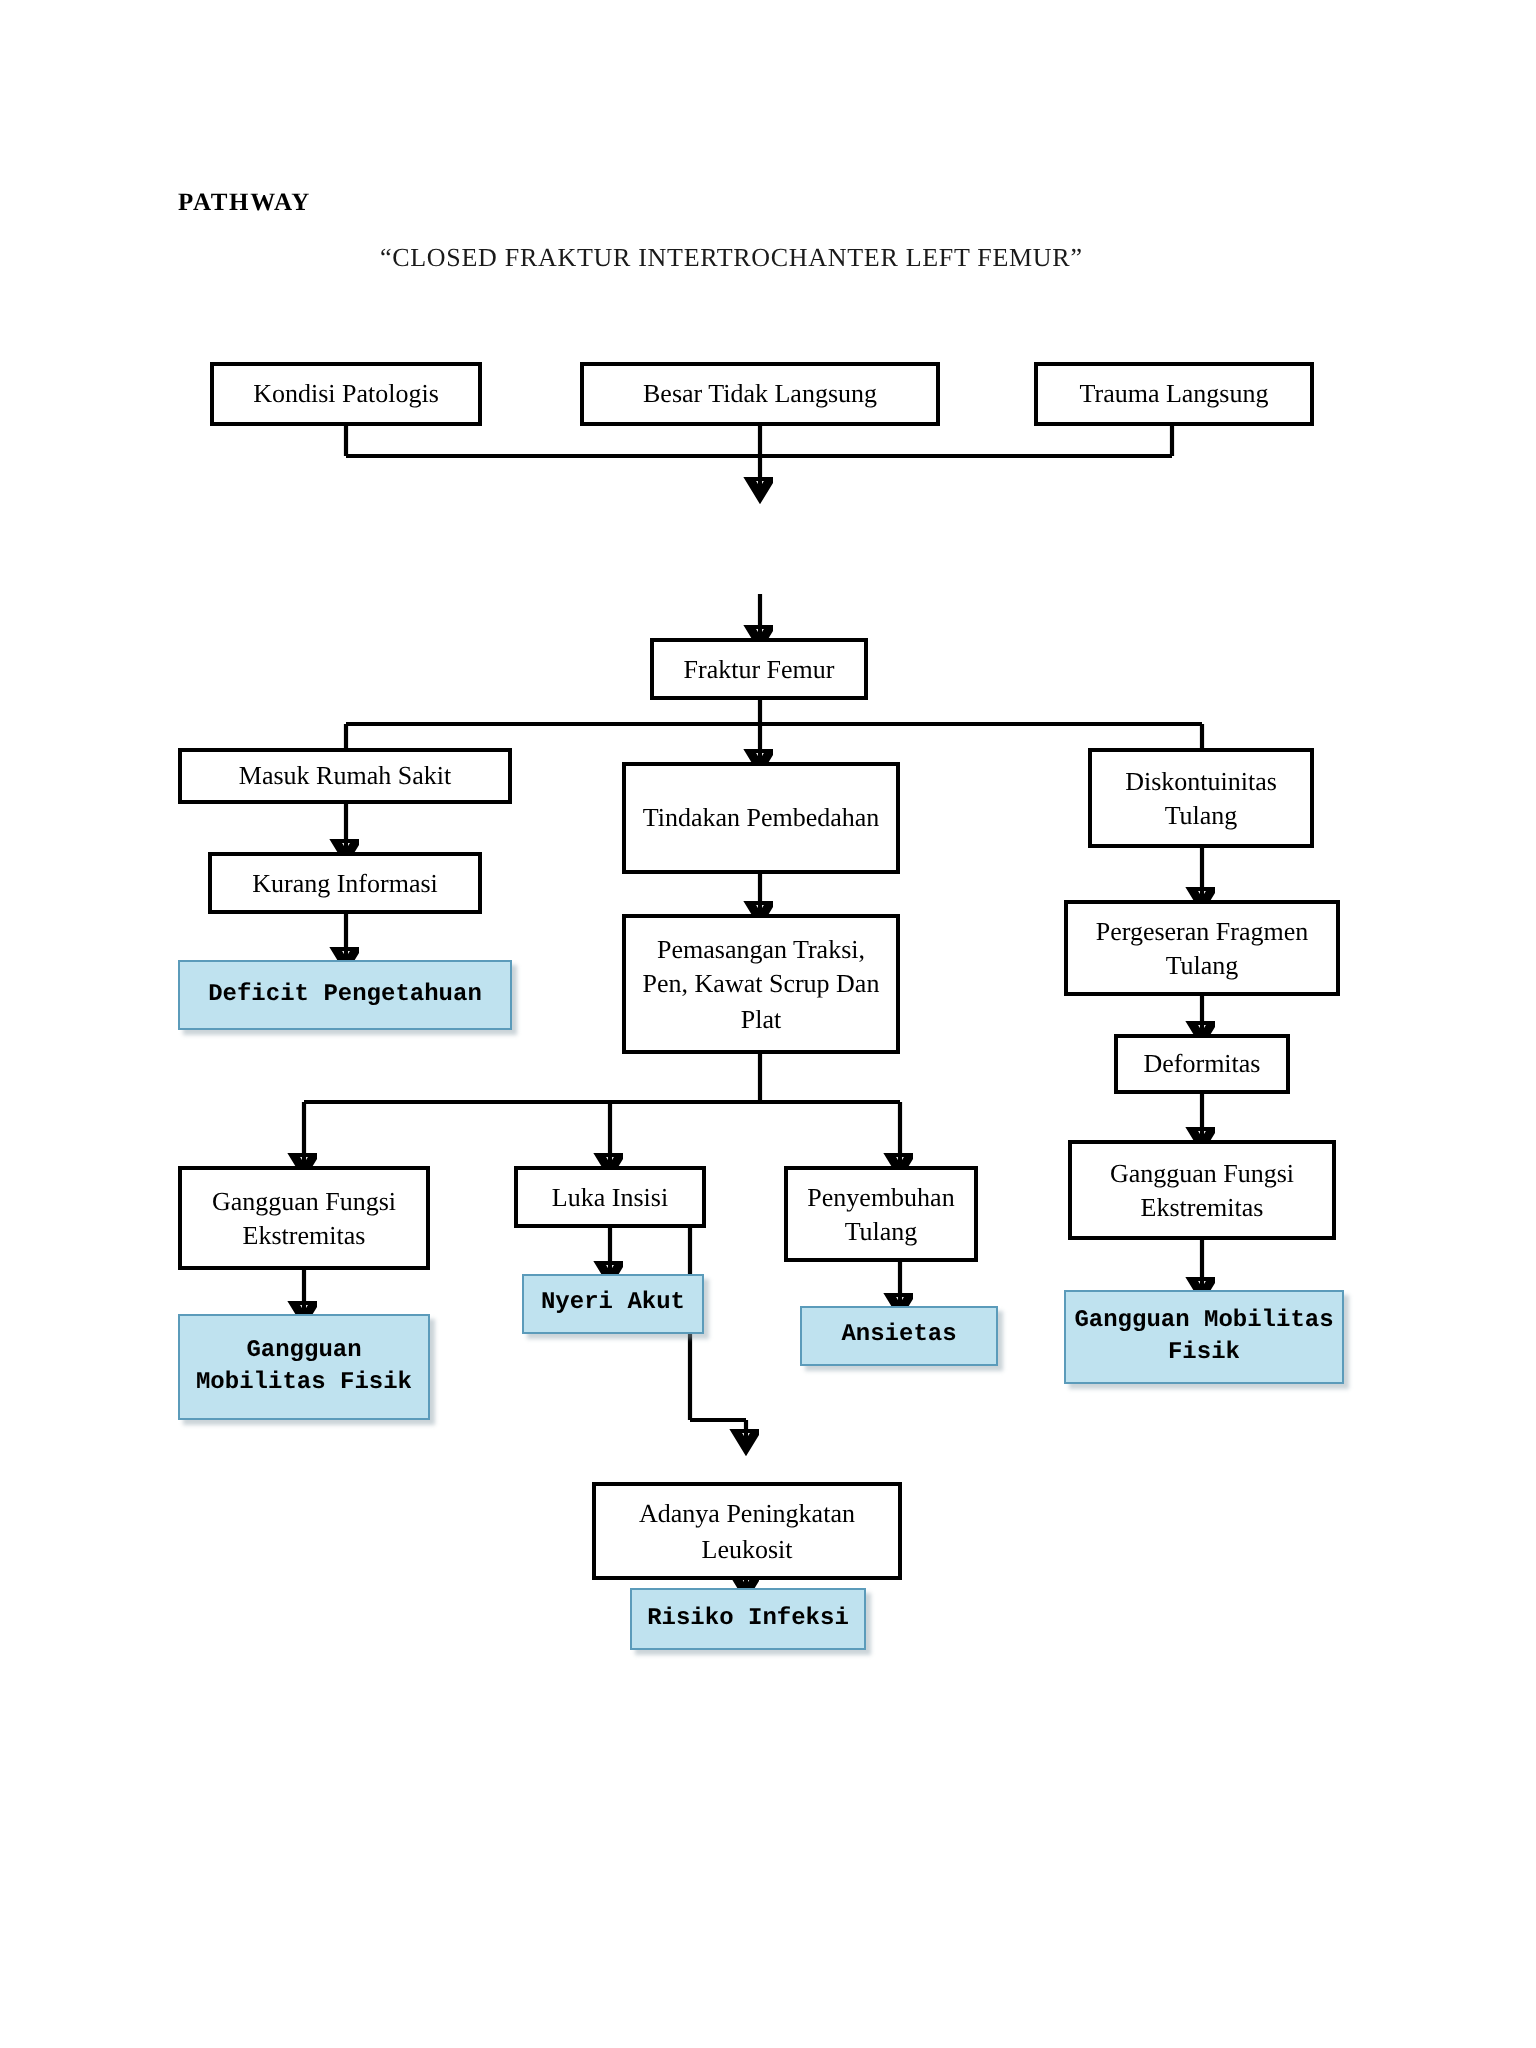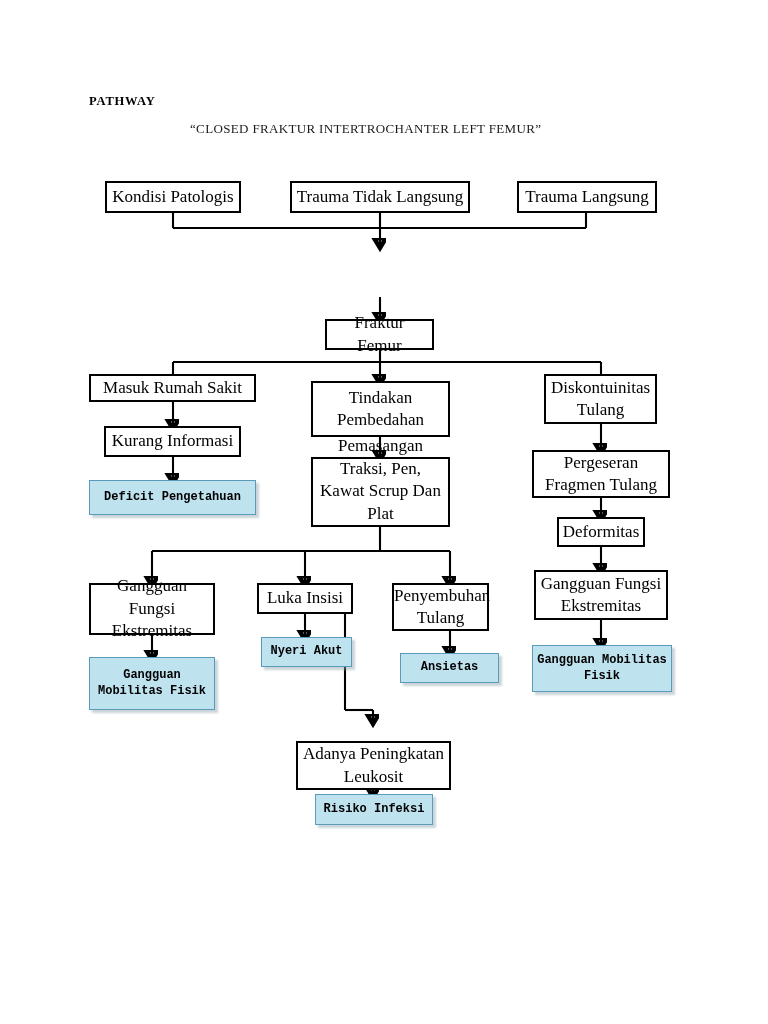--- a/index.html
+++ b/index.html
@@ -67,21 +67,21 @@
     display: block;
     width: 100%;
     line-height: 1.32;
     padding: 0 4px;
   }
 
   
   .node.plain {
     background: #ffffff;
     border: 2.2px solid #000000;
-    font-size: 17px;
+    font-size: 13px;
   }
 
   
   .node.highlight {
     background: #bfe2ef;
     border: 1.3px solid #5b9bba;
     font-size: 12px;
     font-weight: bold;
     box-shadow: 2.5px 2.5px 2px rgba(140,160,170,0.45);
     font-family: Liberation Mono, monospace;
@@ -146,21 +146,21 @@
     <line x1="601" y1="620" x2="601" y2="645" marker-end="url(#arrow)"></line>
 
     <line x1="373" y1="770" x2="373" y2="794" marker-end="url(#arrow)"></line>
   </svg>
 
   <div class="node plain" style="left:105px; top:181px; width:136px; height:32px;">
     <span class="node-text">Kondisi Patologis</span>
   </div>
 
   <div class="node plain" style="left:290px; top:181px; width:180px; height:32px;">
-    <span class="node-text">Trauma Tidak Langsung</span>
+    <span class="node-text">Besar Tidak Langsung</span>
   </div>
 
   <div class="node plain" style="left:517px; top:181px; width:140px; height:32px;">
     <span class="node-text">Trauma Langsung</span>
   </div>
 
 
   <div class="node plain" style="left:325px; top:319px; width:109px; height:31px;">
     <span class="node-text">Fraktur Femur</span>
   </div>
@@ -174,21 +174,21 @@
   </div>
 
   <div class="node highlight" style="left:89px; top:480px; width:167px; height:35px;">
     <span class="node-text">Deficit Pengetahuan</span>
   </div>
 
   <div class="node plain" style="left:311px; top:381px; width:139px; height:56px;">
     <span class="node-text">Tindakan Pembedahan</span>
   </div>
 
-  <div class="node plain" style="left:311px; top:457px; width:139px; height:70px;align-items:flex-end;">
+  <div class="node plain" style="left:311px; top:457px; width:139px; height:70px;">
     <span class="node-text">Pemasangan Traksi, Pen, Kawat Scrup Dan Plat</span>
   </div>
 
   <div class="node plain" style="left:544px; top:374px; width:113px; height:50px;">
     <span class="node-text">Diskontuinitas Tulang</span>
   </div>
 
   <div class="node plain" style="left:532px; top:450px; width:138px; height:48px;">
     <span class="node-text">Pergeseran Fragmen Tulang</span>
   </div>

